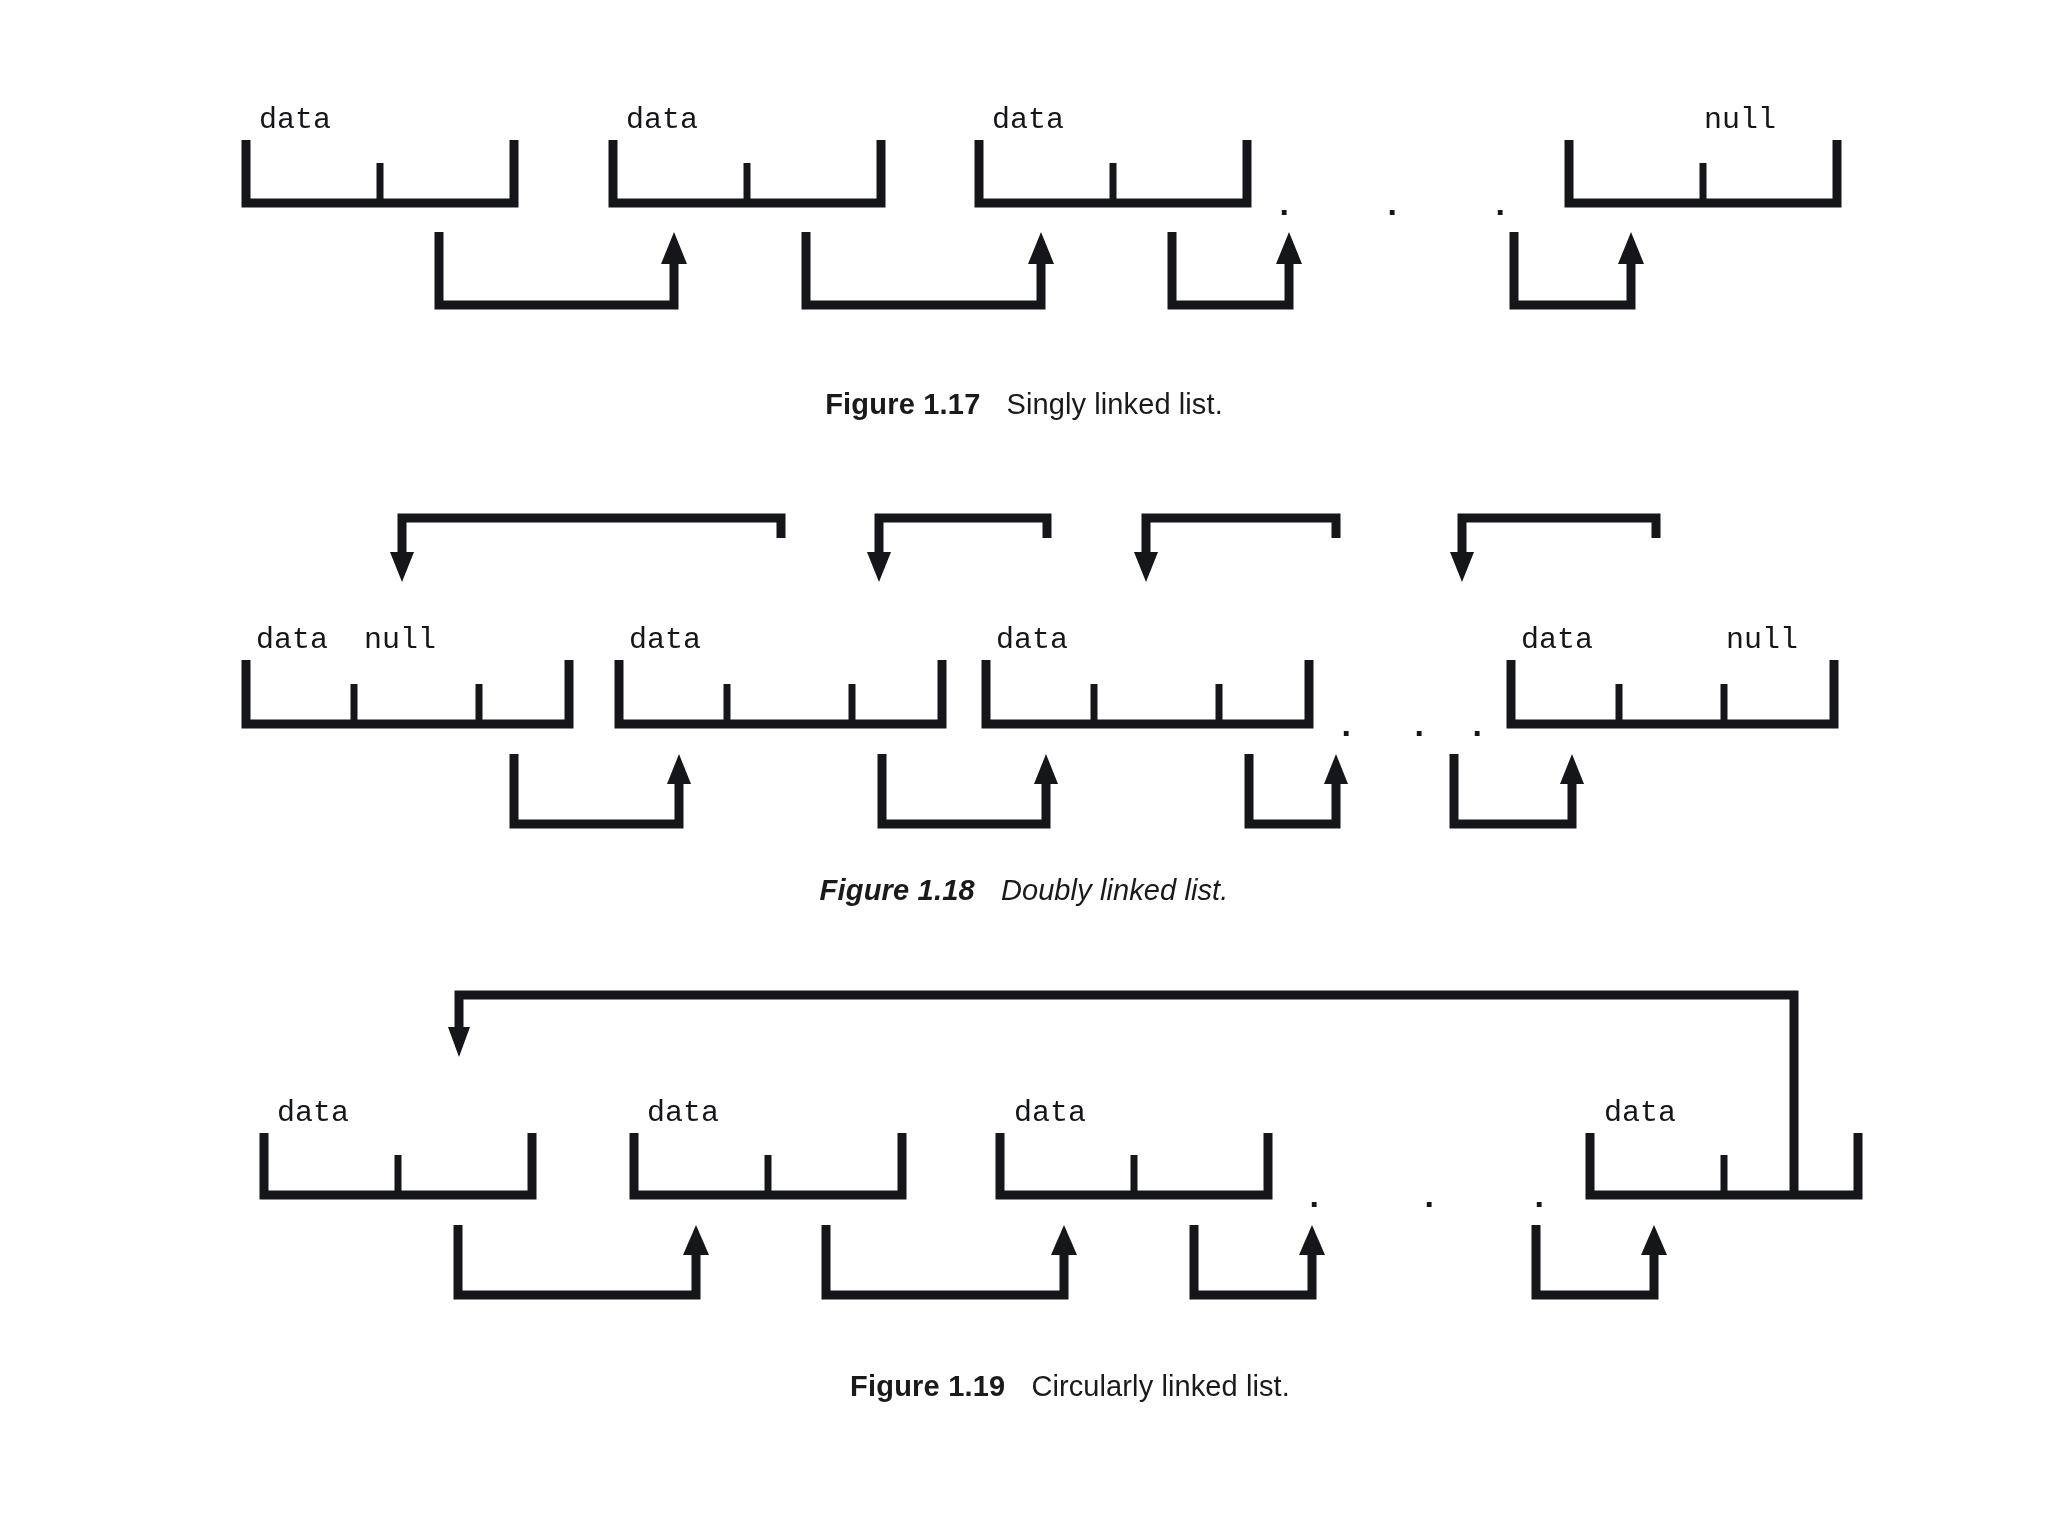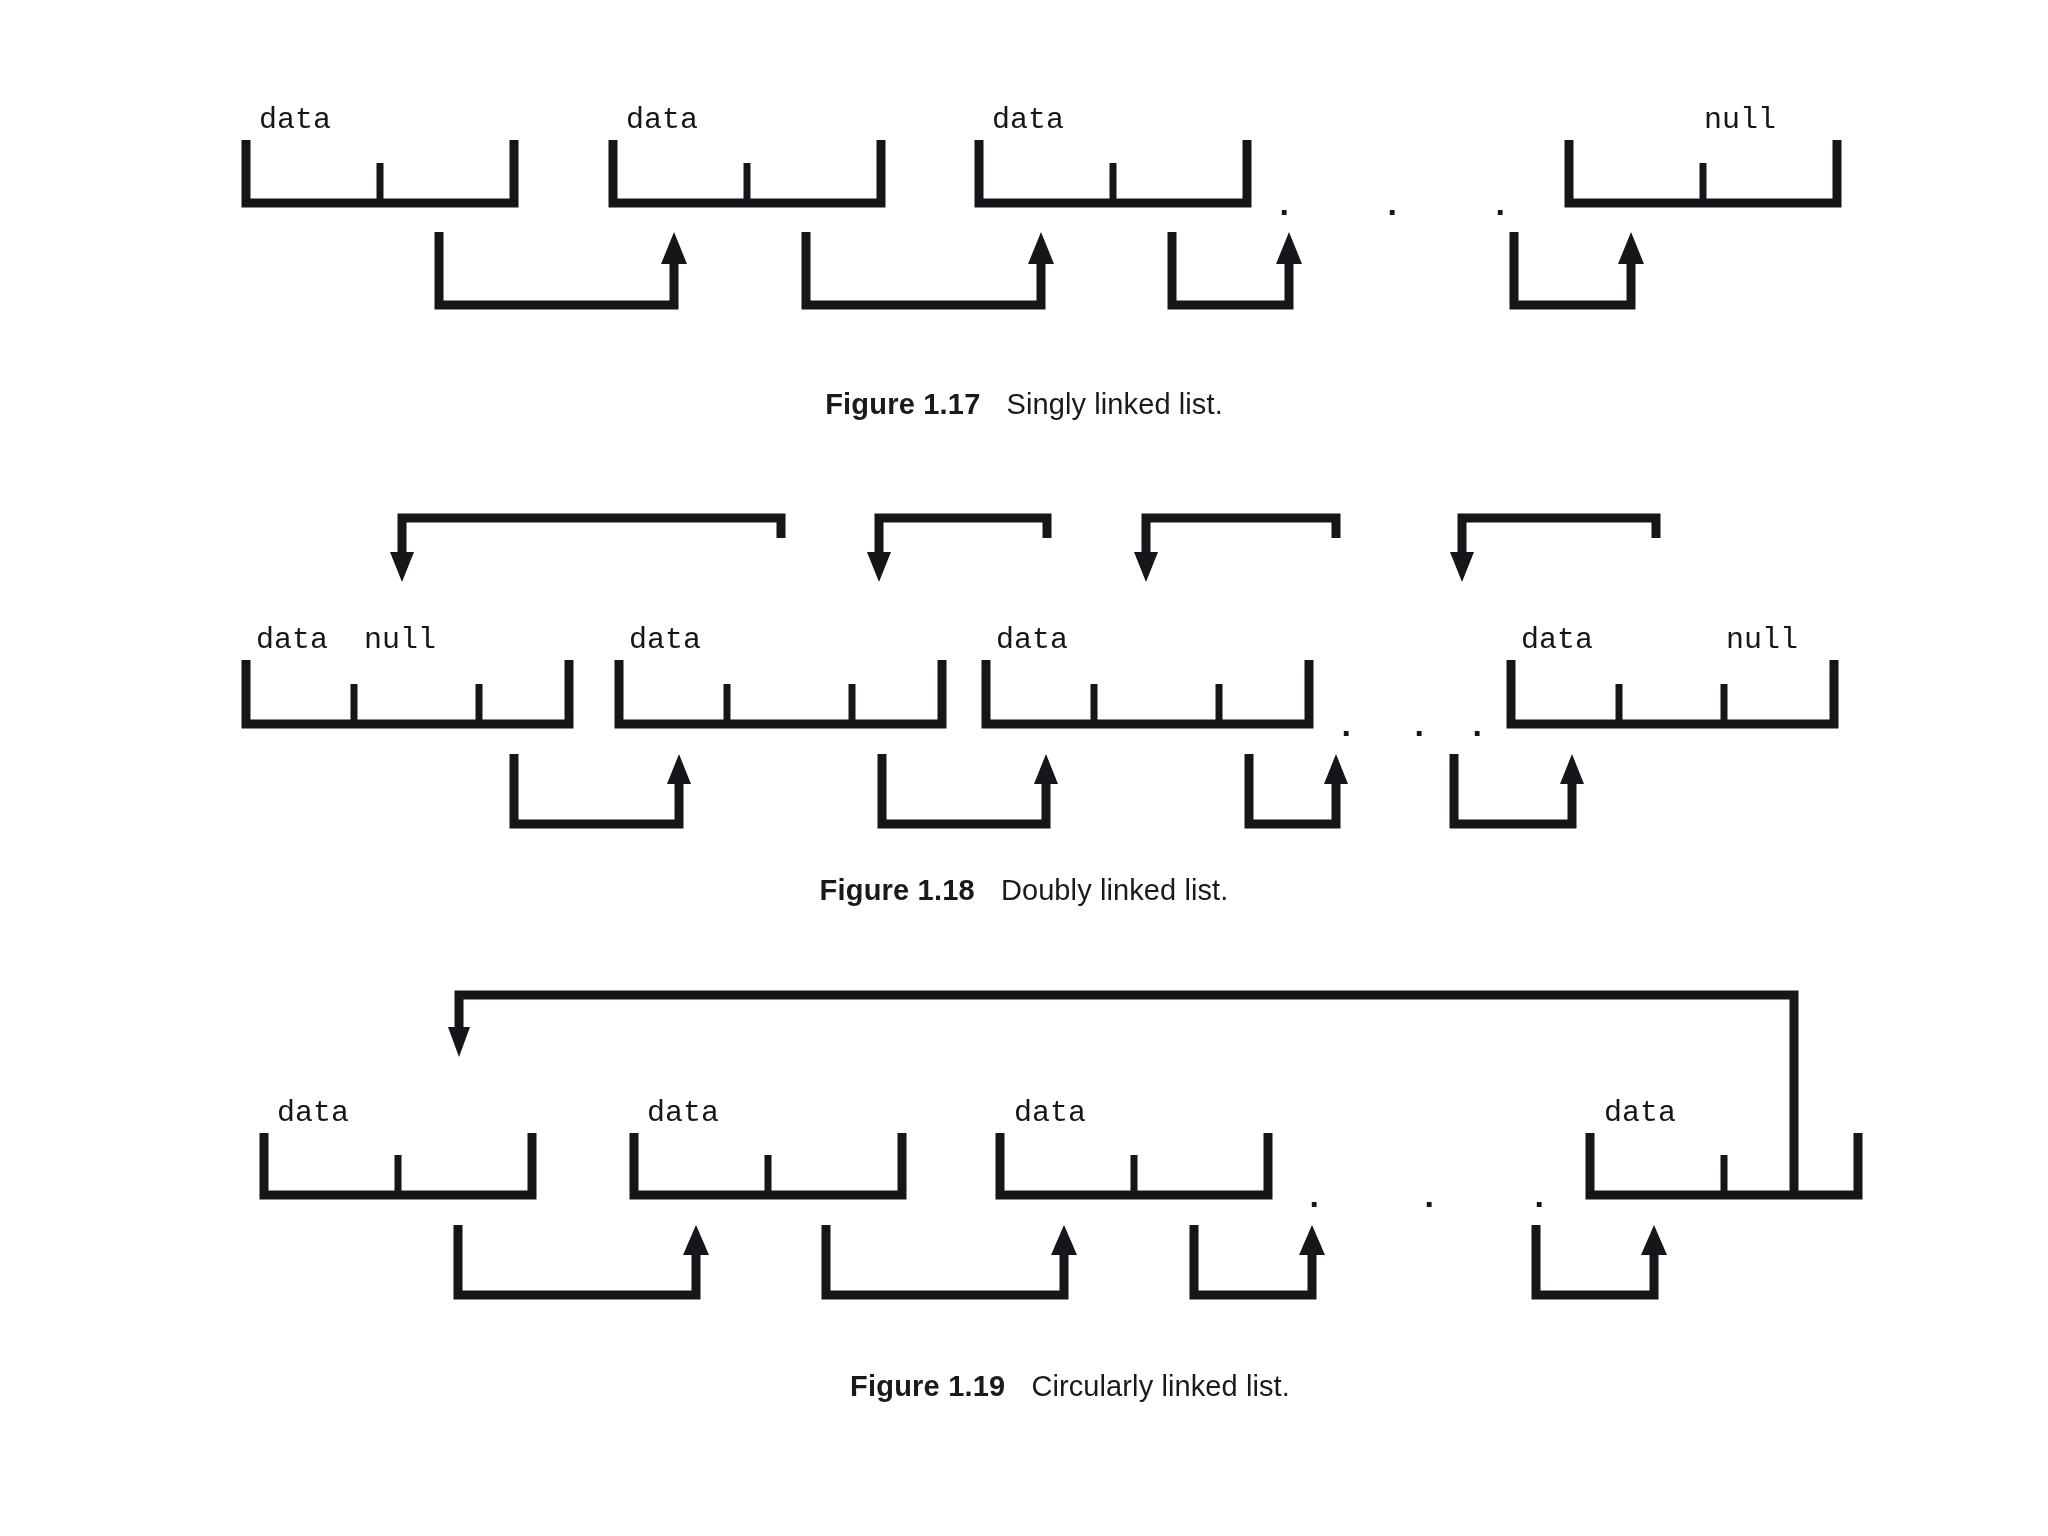--- a/index.html
+++ b/index.html
@@ -208,21 +208,21 @@
       <text class="mono" x="1702" y="136">null</text>
 
       <g>
         <text class="dots" x="1312" y="224">.</text>
         <text class="dots" x="1385" y="224">.</text>
         <text class="dots" x="1443" y="224">.</text>
       </g>
     </svg>
   </div>
 
-  <div class="caption" style="top:874px;">
+  <div class="caption" style="top:874px;font-style:italic;">
     <span class="cap-label">Figure 1.18</span><span class="cap-gap"></span><span class="cap-text">Doubly linked list.</span>
   </div>
 
   <div class="figure-block" style="top:985px;">
     <svg class="fig-svg" width="2048" height="320" viewBox="0 0 2048 320" xmlns="http://www.w3.org/2000/svg">
       <g stroke="#15161a" fill="none" stroke-width="9" stroke-linecap="butt">
 
         <g>
           <path d="M 1770,213 L 1770,10 L 435,10 L 435,46"></path>
         </g>

